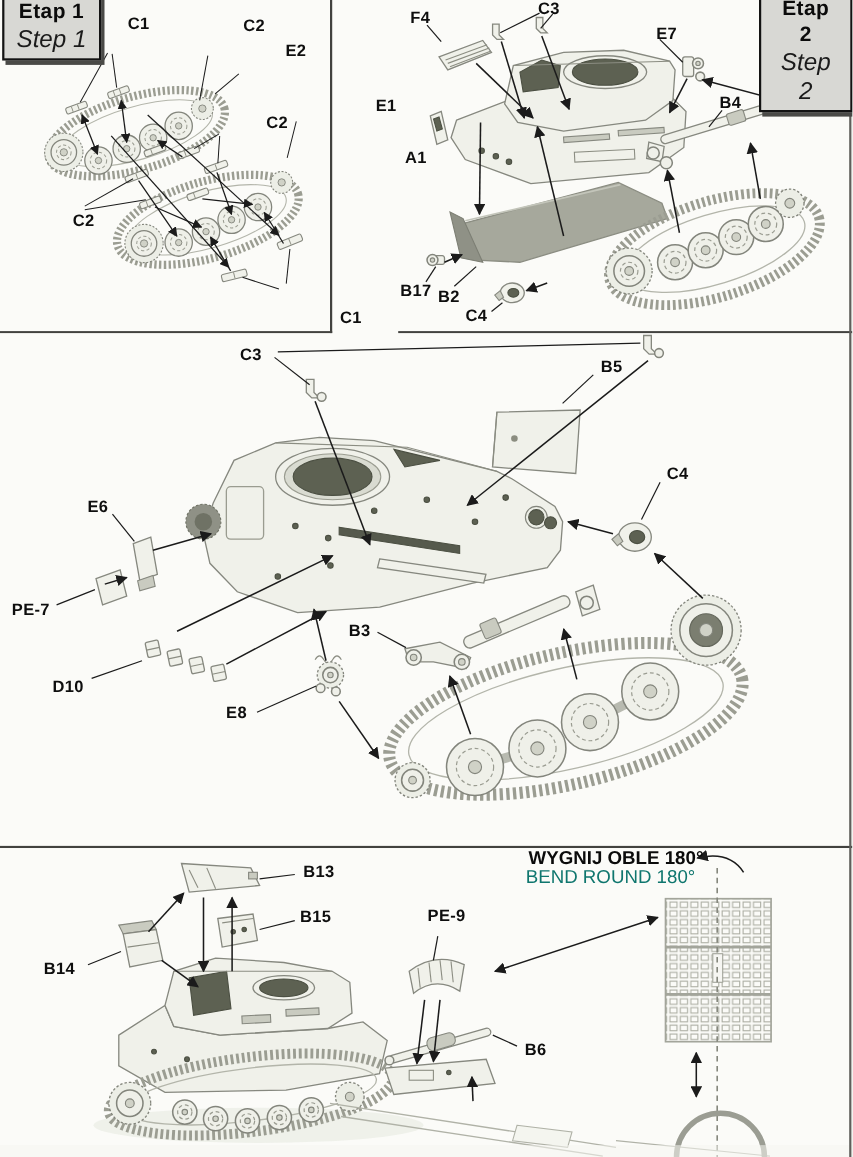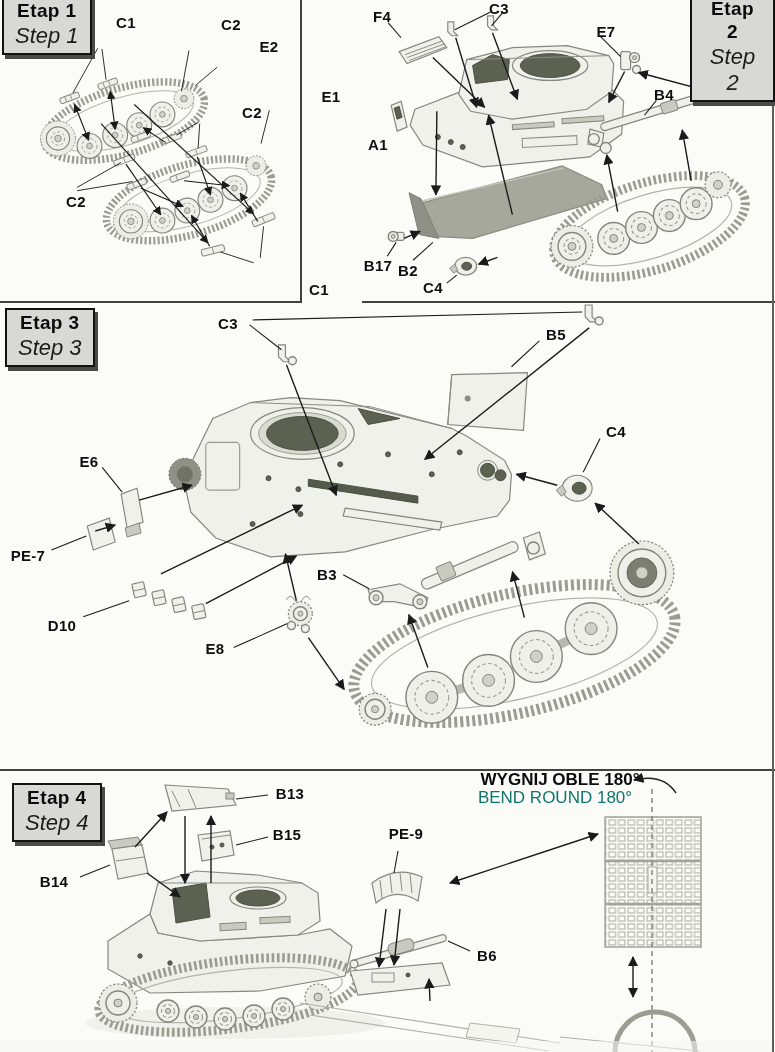--- a/index.html
+++ b/index.html
@@ -185,21 +185,21 @@
       </g>
     </svg>
     <div class="stepbox" style="left:2px;top:-4px">
       <div class="pl">Etap 1</div>
       <div class="en">Step 1</div>
     </div>
     <div class="plabel" style="left:126px;top:22px">C1</div>
     <div class="plabel" style="left:231px;top:24px">C2</div>
     <div class="plabel" style="left:269px;top:46px">E2</div>
     <div class="plabel" style="left:252px;top:112px">C2</div>
-    <div class="plabel" style="left:331px;top:96px">E1</div>
+    <div class="plabel" style="left:351px;top:96px">E1</div>
     <div class="plabel" style="left:76px;top:201px">C2</div>
     <div class="plabel" style="left:319px;top:289px">C1</div>
   </section>
 
   <section class="panel" id="p2">
     <svg class="art" viewBox="0 0 413 303">
       <defs>
         <marker id="ah2" viewBox="0 0 10 10" refX="9" refY="5" markerWidth="7.5" markerHeight="7.5" orient="auto-start-reverse">
           <path d="M0 0L10 5L0 10z" fill="#1b1b1b"></path>
         </marker>
@@ -500,24 +500,20 @@
         <line class="arr" x1="138" y1="198" x2="191" y2="183" marker-end="url(#ah3)"></line>
         <line class="arr" x1="94" y1="229" x2="114" y2="223" marker-end="url(#ah3)"></line>
         <line class="arr" x1="160" y1="272" x2="302" y2="203" marker-end="url(#ah3)"></line>
         <line class="arr" x1="205" y1="302" x2="296" y2="254" marker-end="url(#ah3)"></line>
         <line class="arr" x1="428" y1="366" x2="409" y2="313" marker-end="url(#ah3)"></line>
         <line class="arr" x1="525" y1="316" x2="513" y2="270" marker-end="url(#ah3)"></line>
         <line class="arr" x1="296" y1="299" x2="285" y2="252" marker-end="url(#ah3)"></line>
         <line class="arr" x1="308" y1="336" x2="344" y2="388" marker-end="url(#ah3)"></line>
       </g>
     </svg>
-    <div class="stepbox" style="left:5px;top:5px">
-      <div class="pl">Etap 3</div>
-      <div class="en">Step 3</div>
-    </div>
     <div class="plabel" style="left:228px;top:20px">C3</div>
     <div class="plabel" style="left:556px;top:31px">B5</div>
     <div class="plabel" style="left:616px;top:128px">C4</div>
     <div class="plabel" style="left:89px;top:158px">E6</div>
     <div class="plabel" style="left:28px;top:252px">PE-7</div>
     <div class="plabel" style="left:62px;top:322px">D10</div>
     <div class="plabel" style="left:327px;top:271px">B3</div>
     <div class="plabel" style="left:215px;top:345px">E8</div>
   </section>
 
@@ -649,24 +645,20 @@
         <line class="arr" x1="211" y1="112" x2="211" y2="45" marker-end="url(#ah4)"></line>
         <line class="arr" x1="135" y1="76" x2="167" y2="41" marker-end="url(#ah4)"></line>
         <line class="arr" x1="147" y1="102" x2="180" y2="126" marker-end="url(#ah4)"></line>
         <line class="arr" x1="450" y1="112" x2="598" y2="63" marker-start="url(#ah4)" marker-end="url(#ah4)"></line>
         <line class="arr" x1="386" y1="138" x2="379" y2="196" marker-end="url(#ah4)"></line>
         <line class="arr" x1="400" y1="138" x2="394" y2="194" marker-end="url(#ah4)"></line>
         <line class="arr" x1="430" y1="230" x2="429" y2="208" marker-end="url(#ah4)"></line>
       </g>
       <rect x="0" y="270" width="775" height="11" fill="#f5f5f1" opacity="0.55"></rect>
     </svg>
-    <div class="stepbox" style="left:12px;top:12px">
-      <div class="pl">Etap 4</div>
-      <div class="en">Step 4</div>
-    </div>
     <div class="plabel" style="left:290px;top:22px">B13</div>
     <div class="plabel" style="left:287px;top:63px">B15</div>
     <div class="plabel" style="left:54px;top:110px">B14</div>
     <div class="plabel" style="left:406px;top:62px">PE-9</div>
     <div class="plabel" style="left:487px;top:184px">B6</div>
     <div class="note-pl" style="left:560px;top:9px">WYGNIJ OBLE 180°</div>
     <div class="note-en" style="left:555px;top:27px">BEND ROUND 180°</div>
   </section>
 
   <div class="edge"></div>

